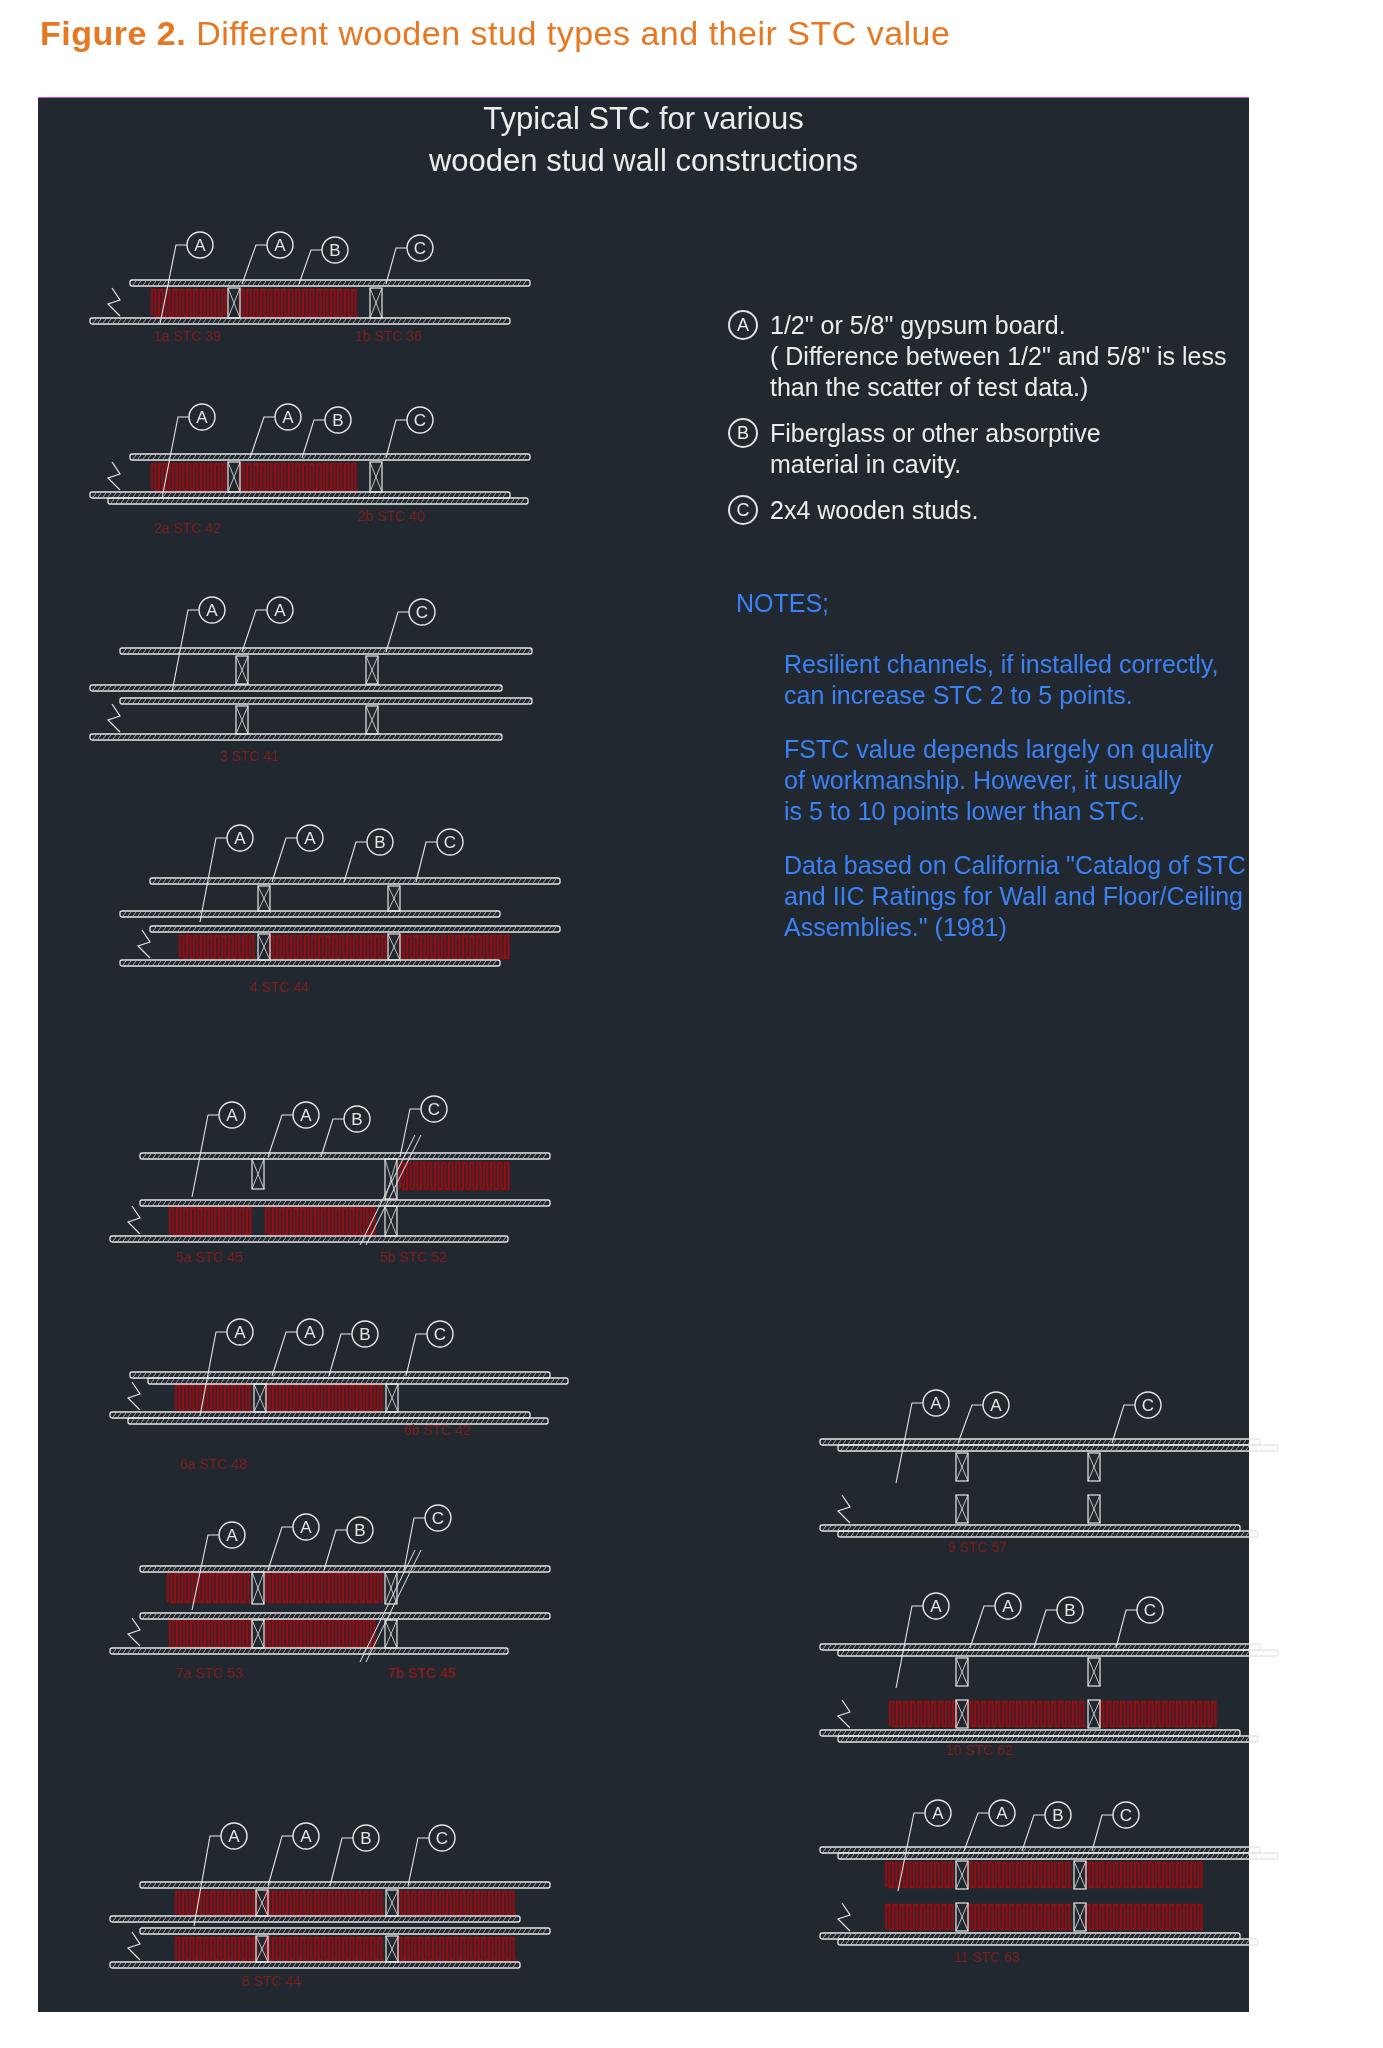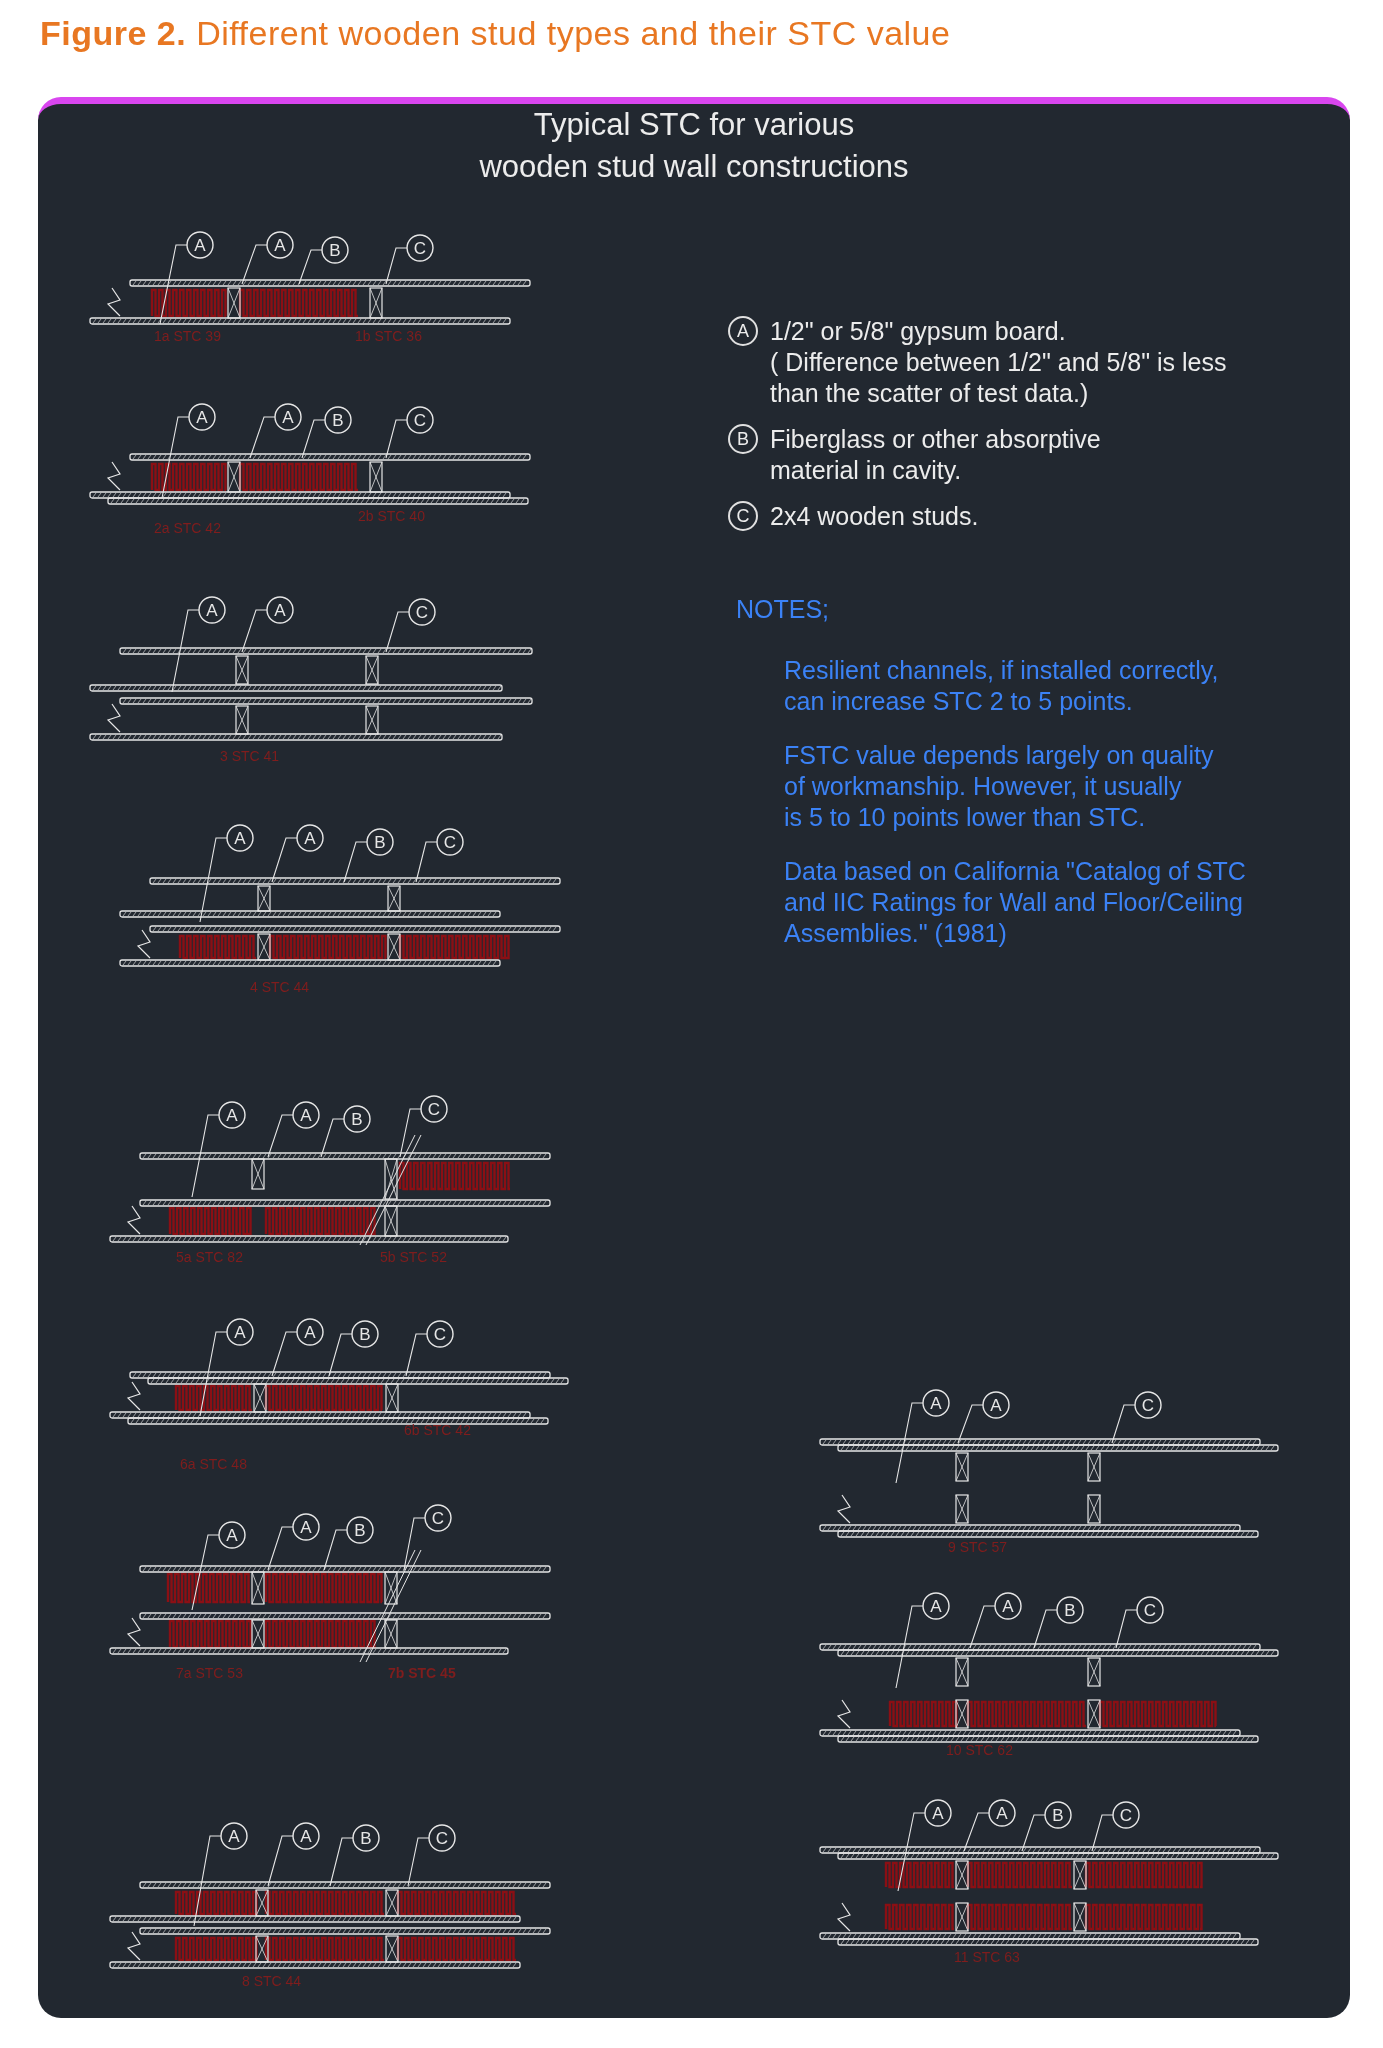--- a/index.html
+++ b/index.html
@@ -6,22 +6,22 @@
   body {
     width: 1383px; height: 2048px; background: #ffffff; position: relative; overflow: hidden;
     font-family: "Liberation Sans", "DejaVu Sans", sans-serif;
   }
   .fig-title {
     position: absolute; left: 40px; top: 14px; font-size: 34px; color: #e87722;
     letter-spacing: 0.5px; white-space: nowrap;
   }
   .fig-title .num { font-weight: bold; }
   .panel {
-    position: absolute; left: 38px; top: 97px; width: 1312px; height: 1914px;
-    background: #222830; border-top: 7px solid #d946ef; border-radius: 23px;
+    position: absolute; left: 38px; top: 97px; width: 1211px; height: 1914px;
+    background: #222830; border-top: 1px solid #d946ef;
   }
   .panel-title {
     position: absolute; left: 0; width: 100%; text-align: center; color: #ececec;
     font-size: 31px; line-height: 42px; top: 0;
   }
   .legend { position: absolute; left: 690px; top: 212px; color: #ececec; font-size: 25px; line-height: 31px; }
   .legend-item { position: relative; padding-left: 42px; margin-bottom: 15px; }
   .legend-key {
     position: absolute; left: 0; top: 0px; width: 30px; height: 30px; border: 2px solid #e0e0e0;
     border-radius: 50%; box-sizing: border-box; font-size: 18px; line-height: 26px; text-align: center;
@@ -553,21 +553,21 @@
       </svg>
     </div>
   </div>
 <div id="label-layer">
     <div class="stc-label" style="left: 154px; top: 328px;">1a  STC 39</div>
     <div class="stc-label" style="left: 355px; top: 328px;">1b  STC 36</div>
     <div class="stc-label" style="left: 154px; top: 520px;">2a  STC 42</div>
     <div class="stc-label" style="left: 358px; top: 508px;">2b  STC 40</div>
     <div class="stc-label" style="left: 220px; top: 748px;">3  STC 41</div>
     <div class="stc-label" style="left: 250px; top: 979px;">4  STC 44</div>
-    <div class="stc-label" style="left: 176px; top: 1249px;">5a  STC 82</div>
+    <div class="stc-label" style="left: 176px; top: 1249px;">5a  STC 45</div>
     <div class="stc-label" style="left: 380px; top: 1249px;">5b  STC 52</div>
     <div class="stc-label" style="left: 180px; top: 1422px; margin-top: 34px;">6a  STC 48</div>
     <div class="stc-label" style="left: 404px; top: 1422px;">6b  STC 42</div>
     <div class="stc-label" style="left: 176px; top: 1665px;">7a  STC 53</div>
     <div class="stc-label" style="left: 388px; top: 1665px; font-weight: bold;">7b  STC 45</div>
     <div class="stc-label" style="left: 242px; top: 1973px;">8  STC 44</div>
     <div class="stc-label" style="left: 948px; top: 1539px;">9  STC 57</div>
     <div class="stc-label" style="left: 946px; top: 1742px;">10  STC 62</div>
     <div class="stc-label" style="left: 954px; top: 1949px;">11  STC 63</div>
   </div>

